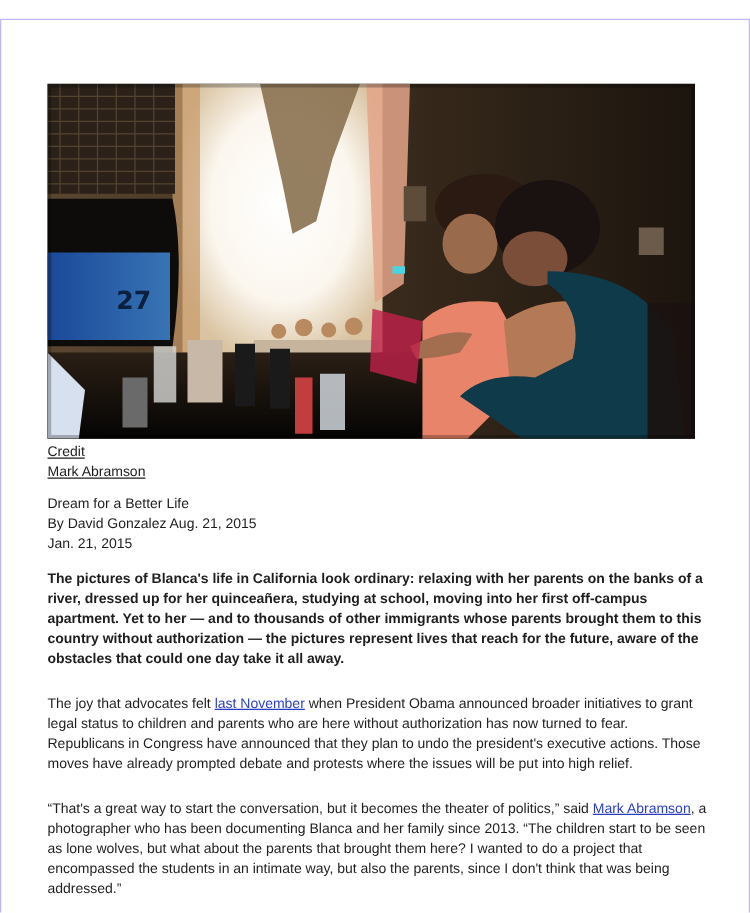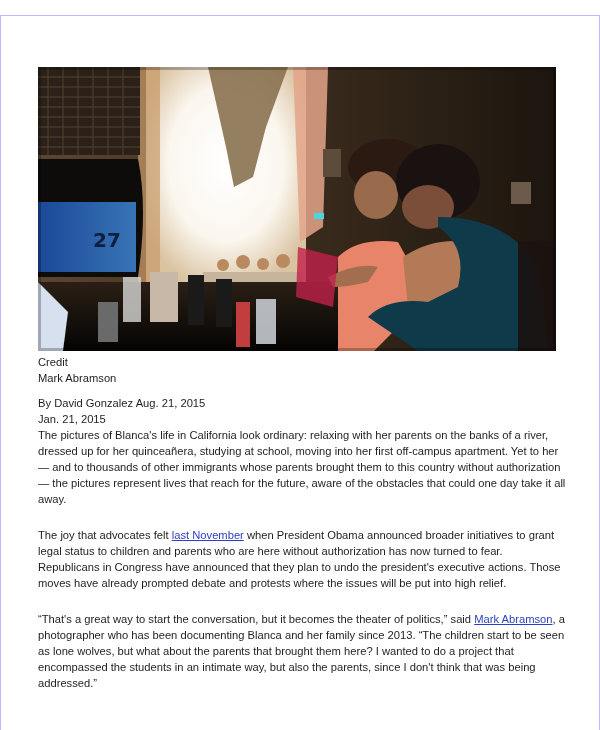--- a/index.html
+++ b/index.html
@@ -36,24 +36,24 @@
     .content {
       position: absolute;
       left: 37px;
       top: 338px;
       width: 528px;
       font-size: 11.2px;
       line-height: 16px;
       color: #1e1e1e;
     }
     .content p { margin: 0; }
-    .credit-block { margin-bottom: 9px; }
+    .credit-block { margin-bottom: 9px; text-decoration: underline; }
     .para { margin-top: 0; }
     .para + .para { margin-top: 20px; }
-    .header-block + .para { margin-top: 0; }
+    .header-block + .para { margin-top: 12px; font-weight: bold; }
     a.link {
       color: #2a3fc4;
       text-decoration: underline;
     }
   </style>
 </head>
 <body>
 
 <div class="page">
 
@@ -163,20 +163,21 @@
     </svg>
   </div>
 
   <div class="content">
     <div class="credit-block">
       <p>Credit</p>
       <p>Mark Abramson</p>
     </div>
 
     <div class="header-block">
+      <p>Dream for a Better Life</p>
       <p>By David Gonzalez Aug. 21, 2015</p>
       <p>Jan. 21, 2015</p>
     </div>
 
     <p class="para">The pictures of Blanca's life in California look ordinary: relaxing with her parents on the banks of a river, dressed up for her quinceañera, studying at school, moving into her first off-campus apartment. Yet to her — and to thousands of other immigrants whose parents brought them to this country without authorization — the pictures represent lives that reach for the future, aware of the obstacles that could one day take it all away.</p>
 
     <p class="para"><span>The joy that advocates felt </span><a class="link" href="#">last November</a><span> when President Obama announced broader initiatives to grant legal status to children and parents who are here without authorization has now turned to fear. Republicans in Congress have announced that they plan to undo the president's executive actions. Those moves have already prompted debate and protests where the issues will be put into high relief.</span></p>
 
     <p class="para"><span>“That's a great way to start the conversation, but it becomes the theater of politics,” said </span><a class="link" href="#">Mark Abramson</a><span>, a photographer who has been documenting Blanca and her family since 2013. “The children start to be seen as lone wolves, but what about the parents that brought them here? I wanted to do a project that encompassed the students in an intimate way, but also the parents, since I don't think that was being addressed.”</span></p>
   </div>

